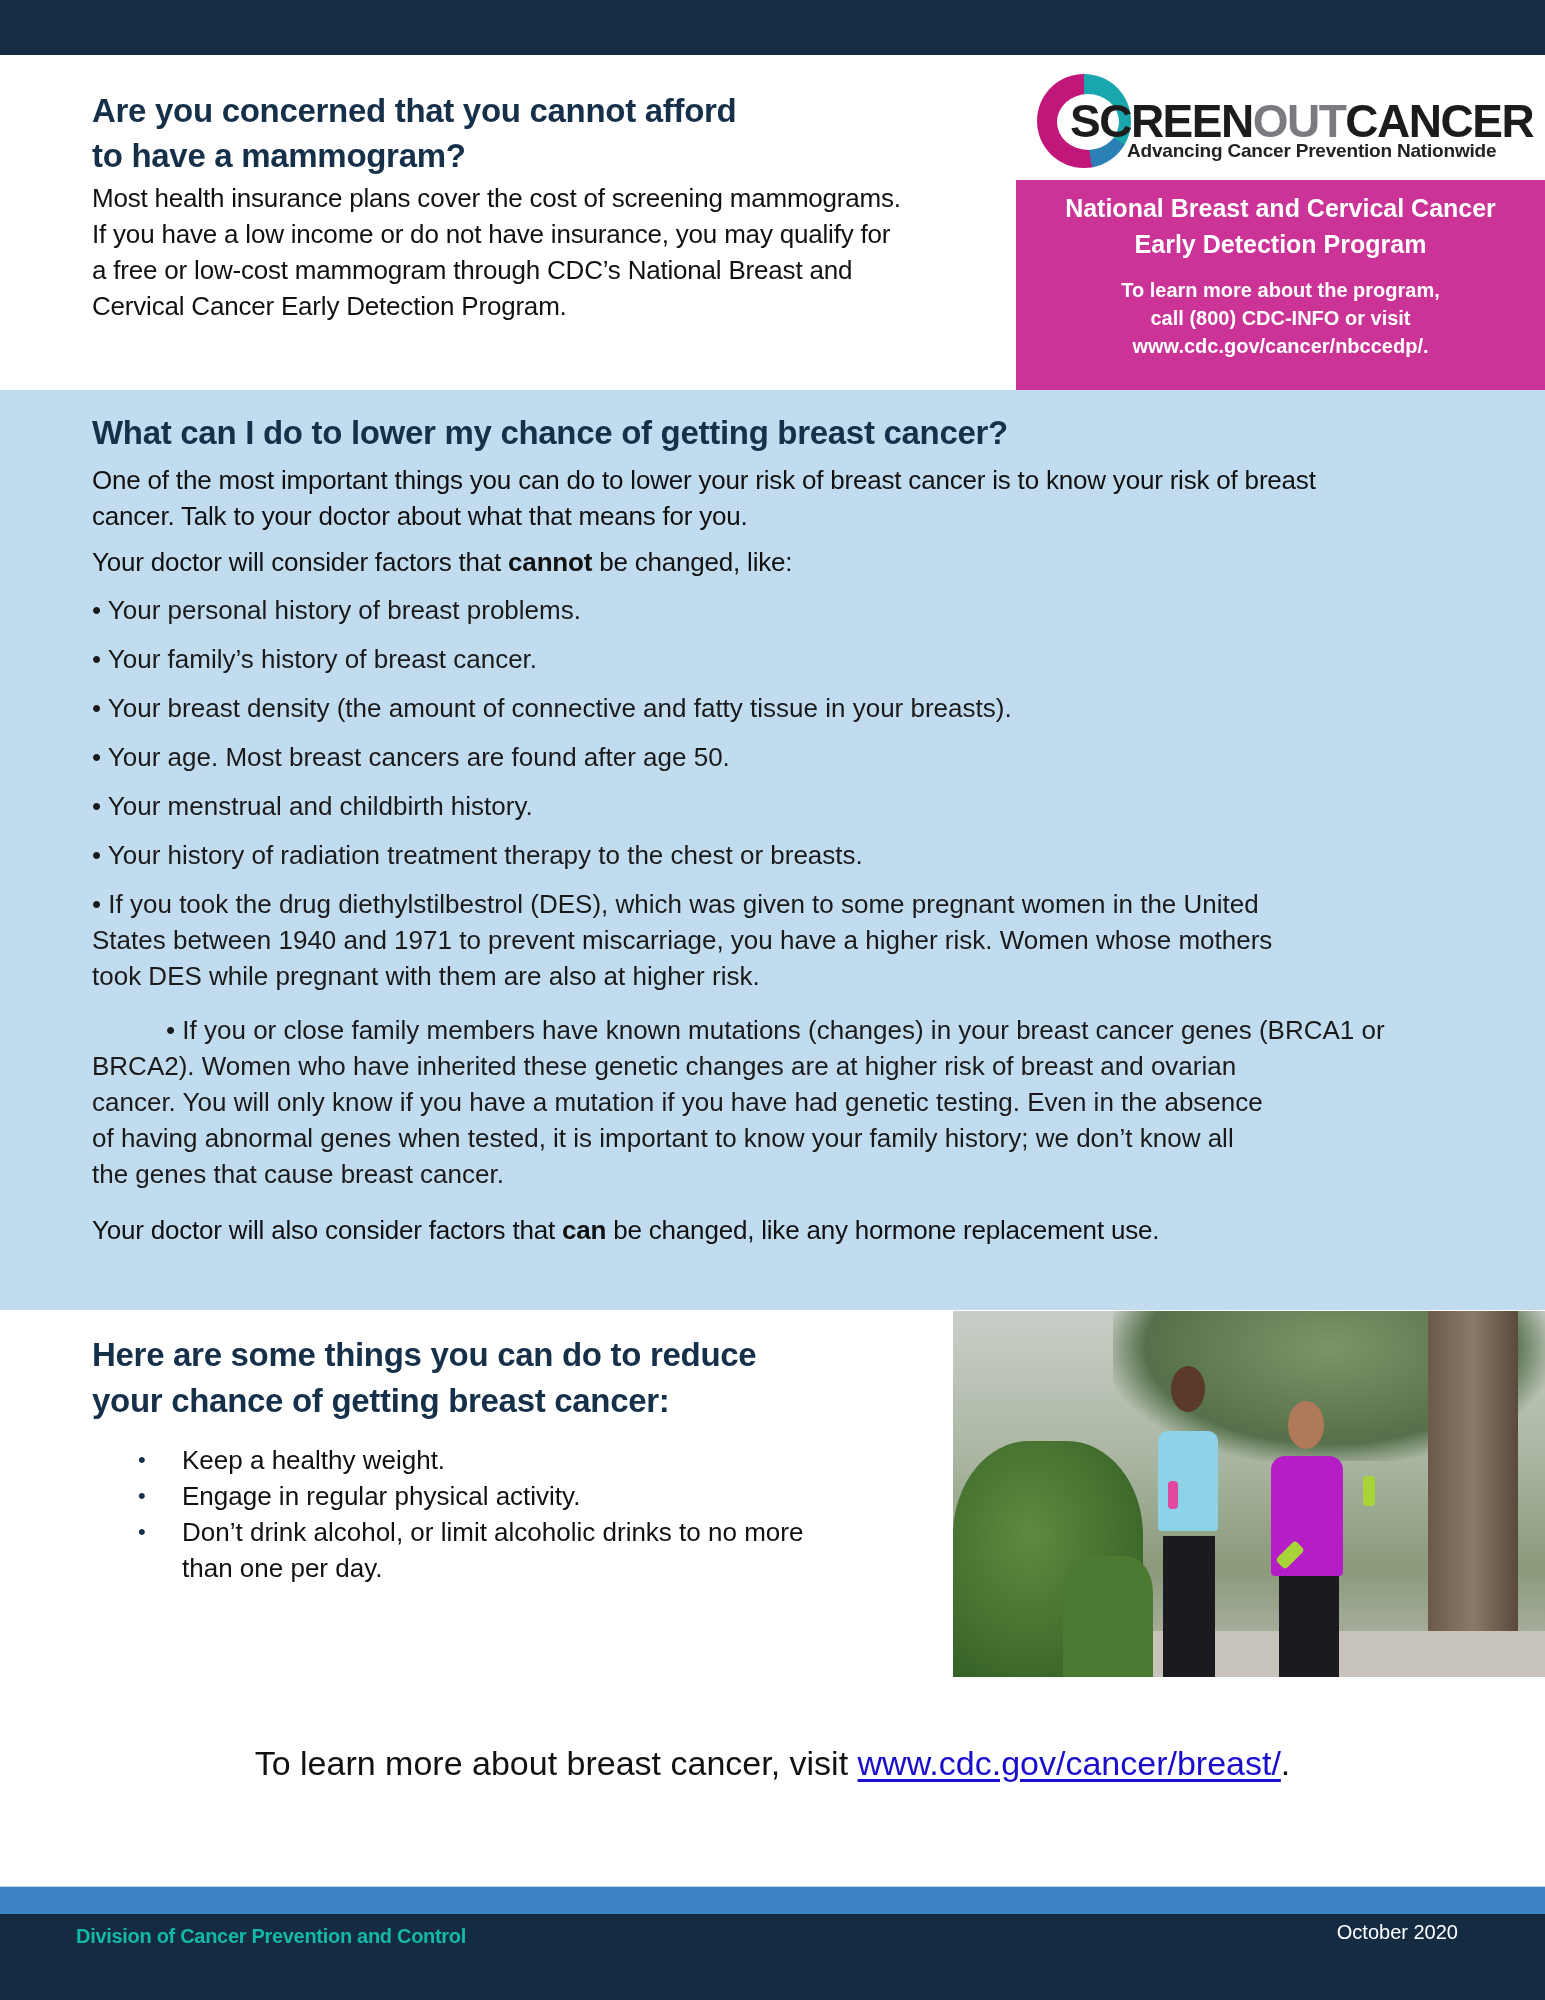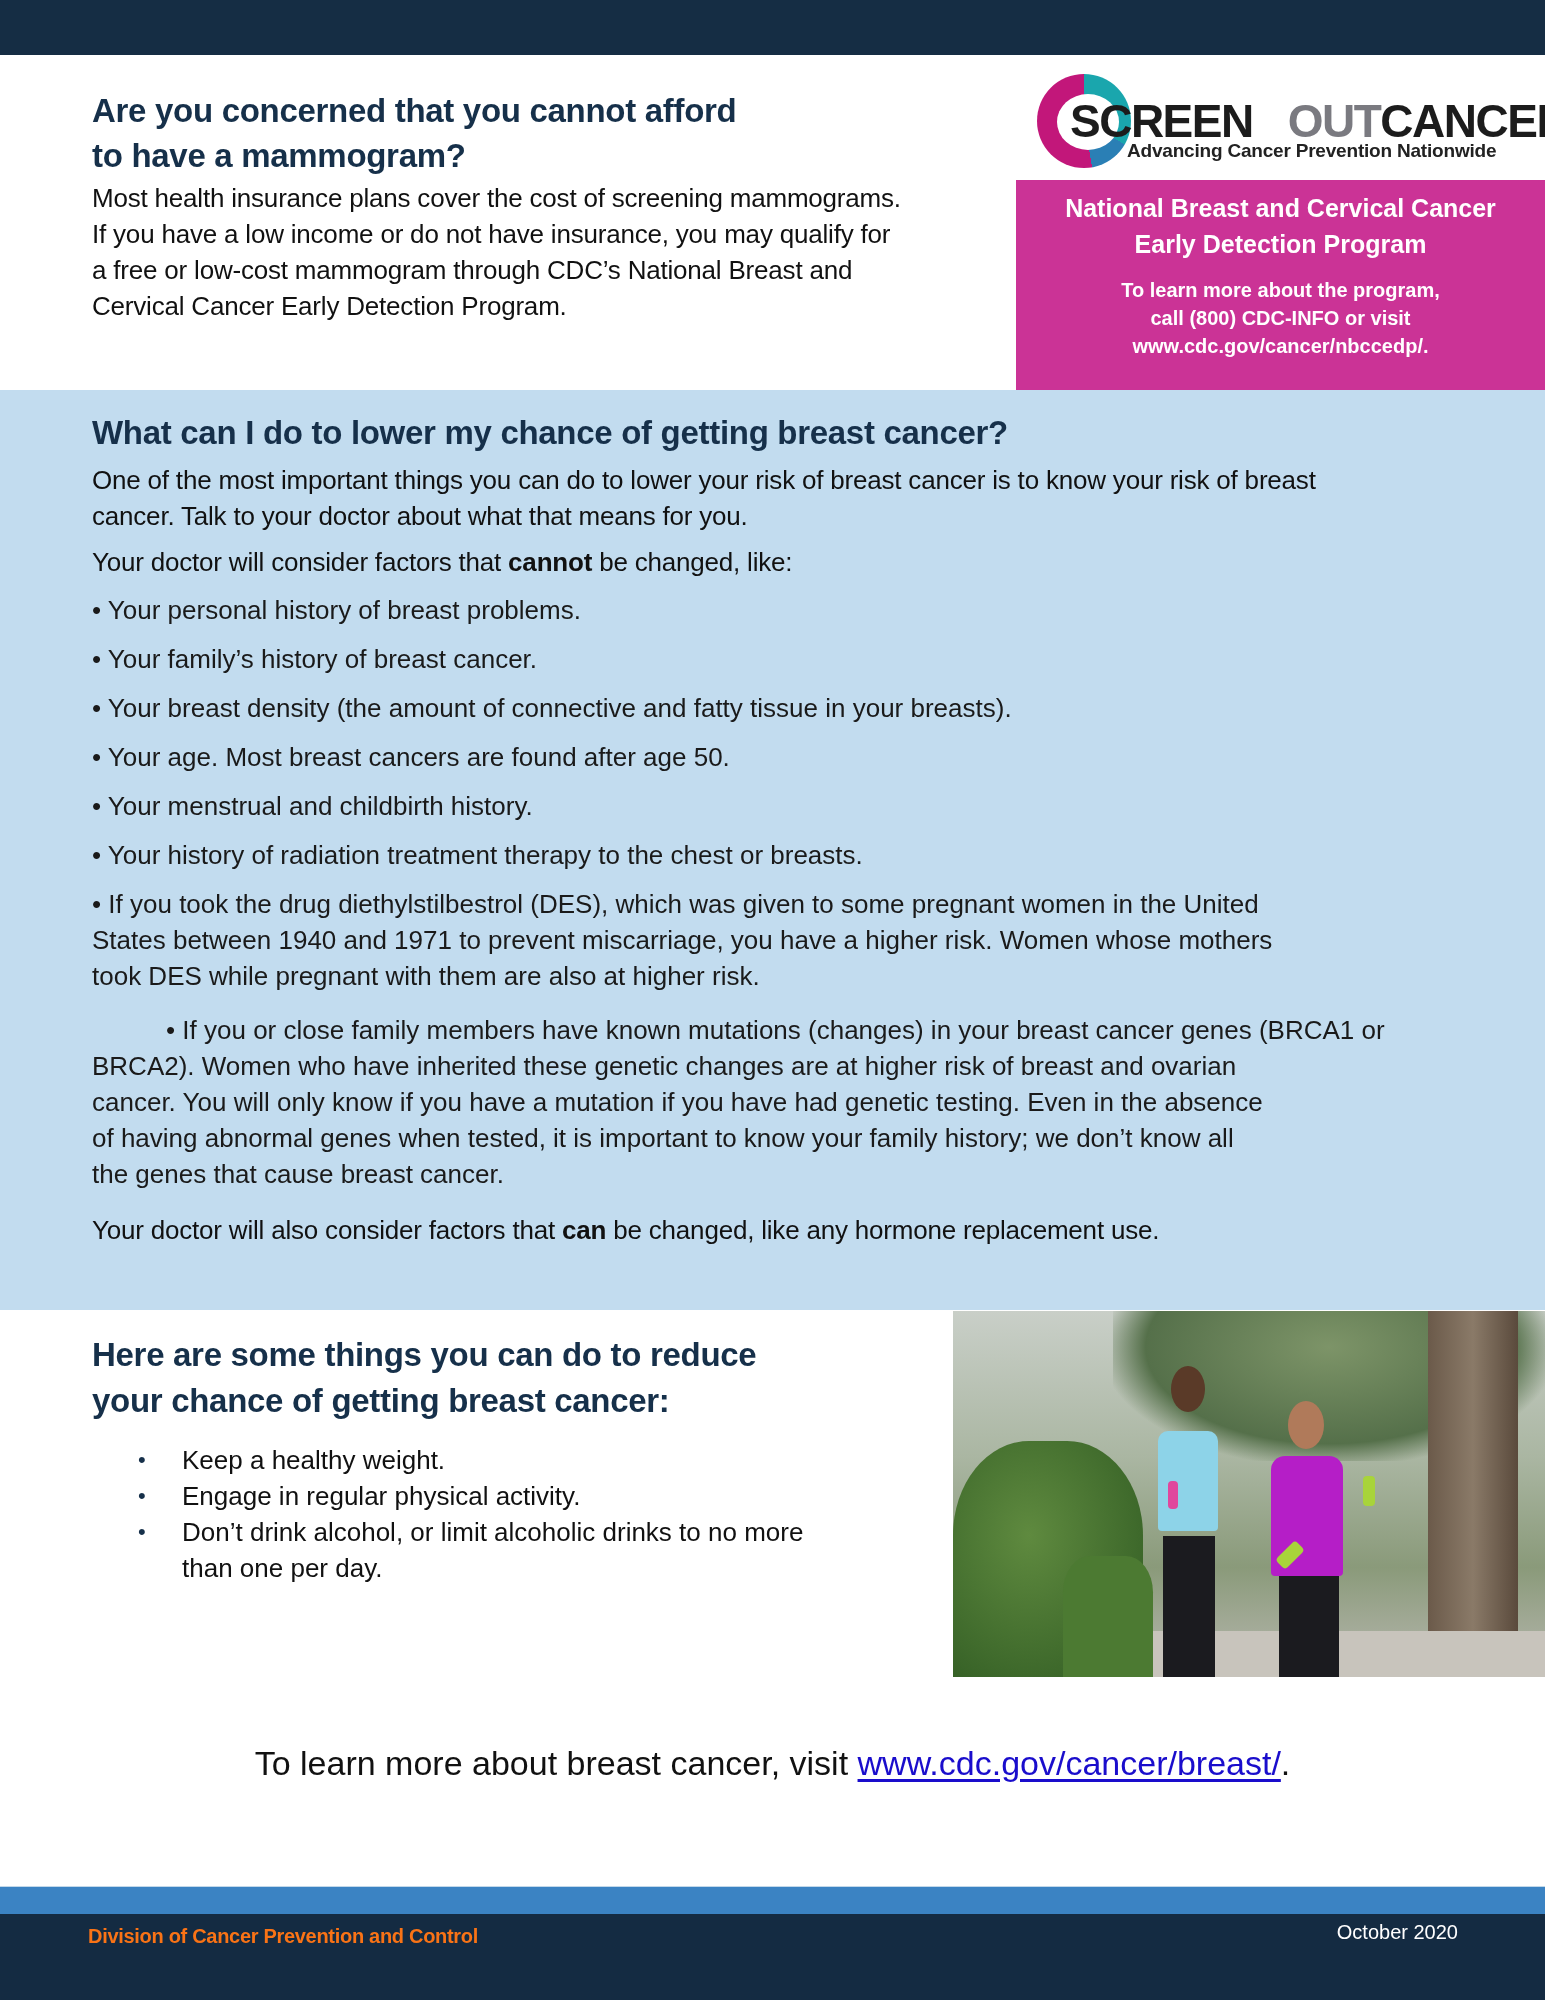--- a/index.html
+++ b/index.html
@@ -11,21 +11,21 @@
   .intro { position: absolute; left: 92px; top: 88px; width: 920px; }
   .h2 { font-family: "Liberation Sans", sans-serif; font-weight: 700; color: #16304a; font-size: 33px; line-height: 45px; letter-spacing: -0.3px; }
   .body-text { font-size: 26px; line-height: 36px; color: #111; letter-spacing: -0.2px; }
   .intro .body-text { margin-top: 2px; }
 
   .logo { position: absolute; left: 1035px; top: 72px; width: 490px; height: 100px; }
   .logo-ring { position: absolute; left: 2px; top: 2px; width: 94px; height: 94px; border-radius: 50%;
     background: conic-gradient(#1aa6ad 0deg 120deg, #2a7fb5 120deg 170deg, #c2177a 170deg 360deg); }
   .logo-ring::after { content: ""; position: absolute; left: 20px; top: 20px; width: 62px; height: 56px; border-radius: 50%; background: #ffffff; }
   .logo-word { position: absolute; left: 35px; top: 24px; font-family: "Liberation Sans", sans-serif; font-weight: 700; font-size: 46px; letter-spacing: -1.5px; line-height: 50px; color: #1c1c1c; white-space: nowrap; }
-  .logo-word .out { color: #7a7a80; padding-left: 35px; }
+  .logo-word .out { color: #7a7a80; }
   .logo-tag { position: absolute; left: 92px; top: 68px; font-weight: 700; font-size: 19px; color: #222; white-space: nowrap; letter-spacing: -0.2px; }
 
   .pink-box { position: absolute; left: 1016px; top: 180px; width: 529px; height: 220px; background: #cb3396; color: #ffffff; text-align: center; padding-top: 10px; }
   .pink-title { font-weight: 700; font-size: 25px; line-height: 36px; }
   .pink-info { font-weight: 700; font-size: 20px; line-height: 28px; margin-top: 14px; }
 
   .blue-section { position: absolute; left: 0; top: 390px; width: 1545px; height: 920px; background: #c2dcef; }
   .blue-inner { position: absolute; left: 92px; top: 20px; width: 1400px; }
   .blue-inner .h2 { font-size: 33px; line-height: 46px; }
   .blue-inner .body-text { font-size: 26px; line-height: 36px; }
@@ -58,21 +58,21 @@
   .photo .p2h { position: absolute; left: 335px; top: 90px; width: 36px; height: 48px; background: #b07a5a; border-radius: 50%; }
   .photo .db1 { position: absolute; left: 215px; top: 170px; width: 10px; height: 28px; background: #e0479d; border-radius: 4px; }
   .photo .db2 { position: absolute; left: 330px; top: 230px; width: 14px; height: 28px; background: #a8d43a; border-radius: 4px; transform: rotate(45deg); }
   .photo .db3 { position: absolute; left: 410px; top: 165px; width: 12px; height: 30px; background: #a8d43a; border-radius: 4px; }
 
   .learn-more { position: absolute; left: 0; top: 1740px; width: 1545px; text-align: center; font-size: 34px; line-height: 46px; color: #111; }
   .learn-more a { color: #1a0dcc; text-decoration: underline; text-underline-offset: 4px; }
 
   .footer-blue { position: absolute; left: 0; top: 1886px; width: 1545px; height: 28px; background: #3b83c3; border-top: 1px solid #c2d8ea; }
   .footer-dark { position: absolute; left: 0; top: 1914px; width: 1545px; height: 86px; background: #142b42; }
-  .footer-left { position: absolute; left: 88px; top: 11px; color: #f97316; font-weight: 700; font-size: 20px; letter-spacing: -0.3px; }
+  .footer-left { position: absolute; left: 76px; top: 11px; color: #14b8a6; font-weight: 700; font-size: 20px; letter-spacing: -0.3px; }
   .footer-right { position: absolute; right: 87px; top: 7px; color: #ffffff; font-size: 20px; }
 </style>
 </head>
 <body>
 
 <div class="top-bar"></div>
 
 <section class="intro">
   <h2 class="h2">
     <span>Are you concerned that you cannot afford</span><br>

